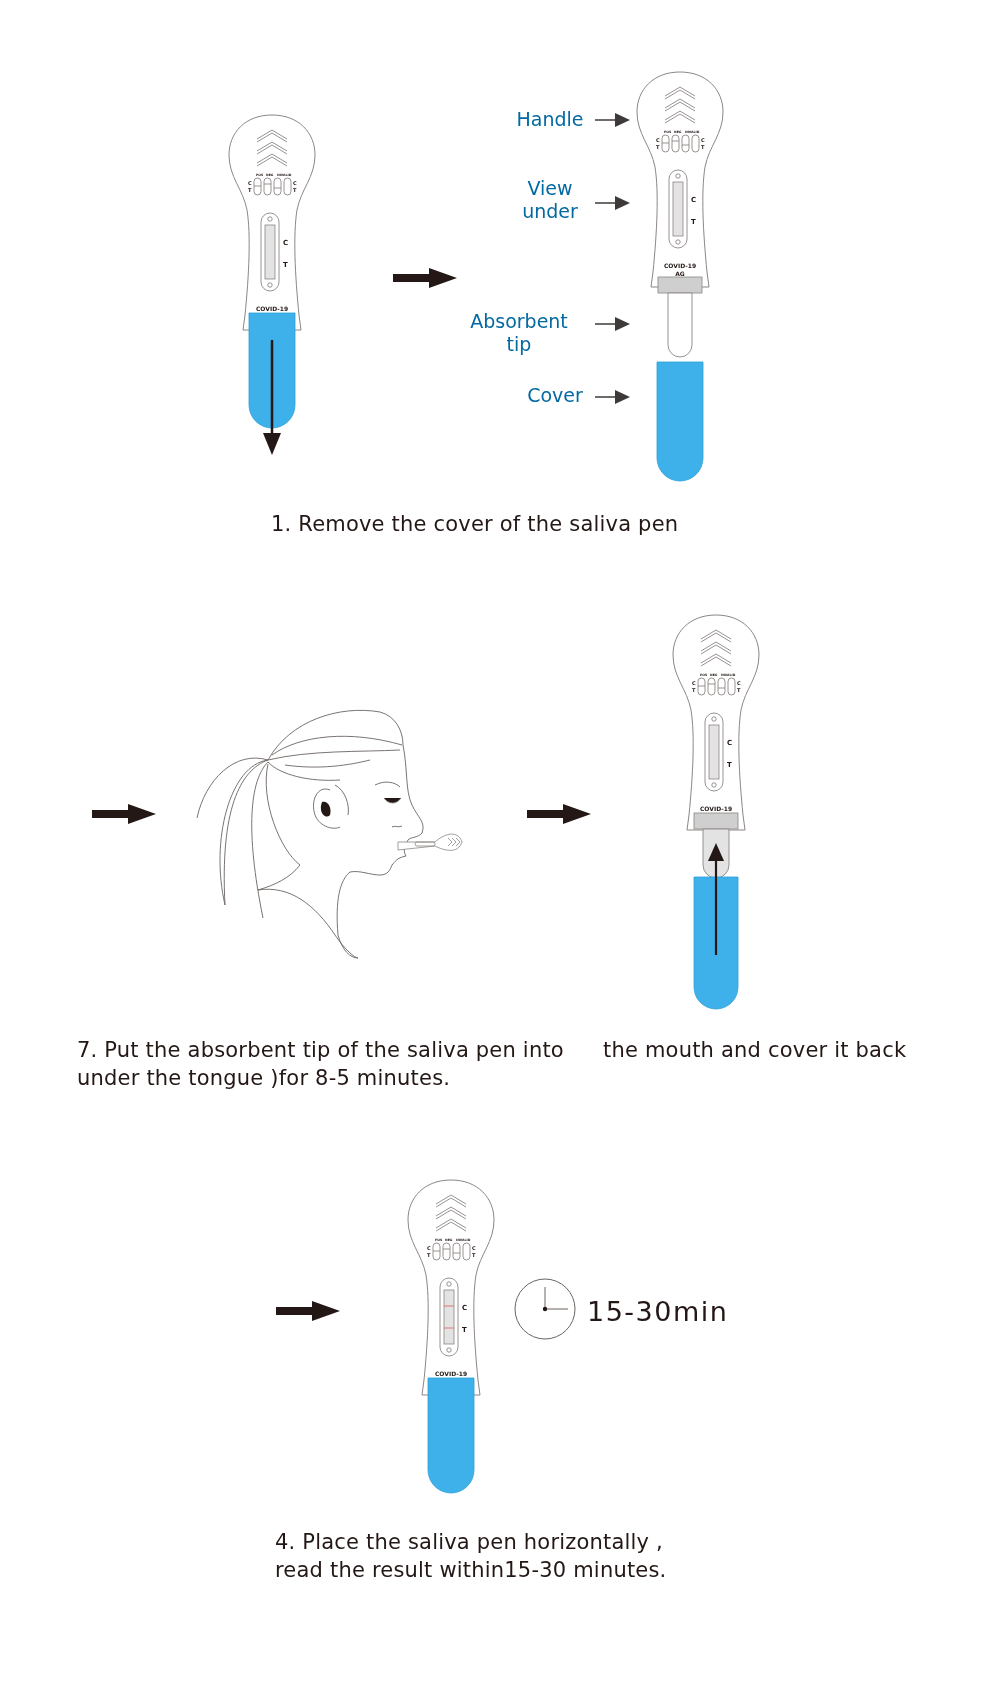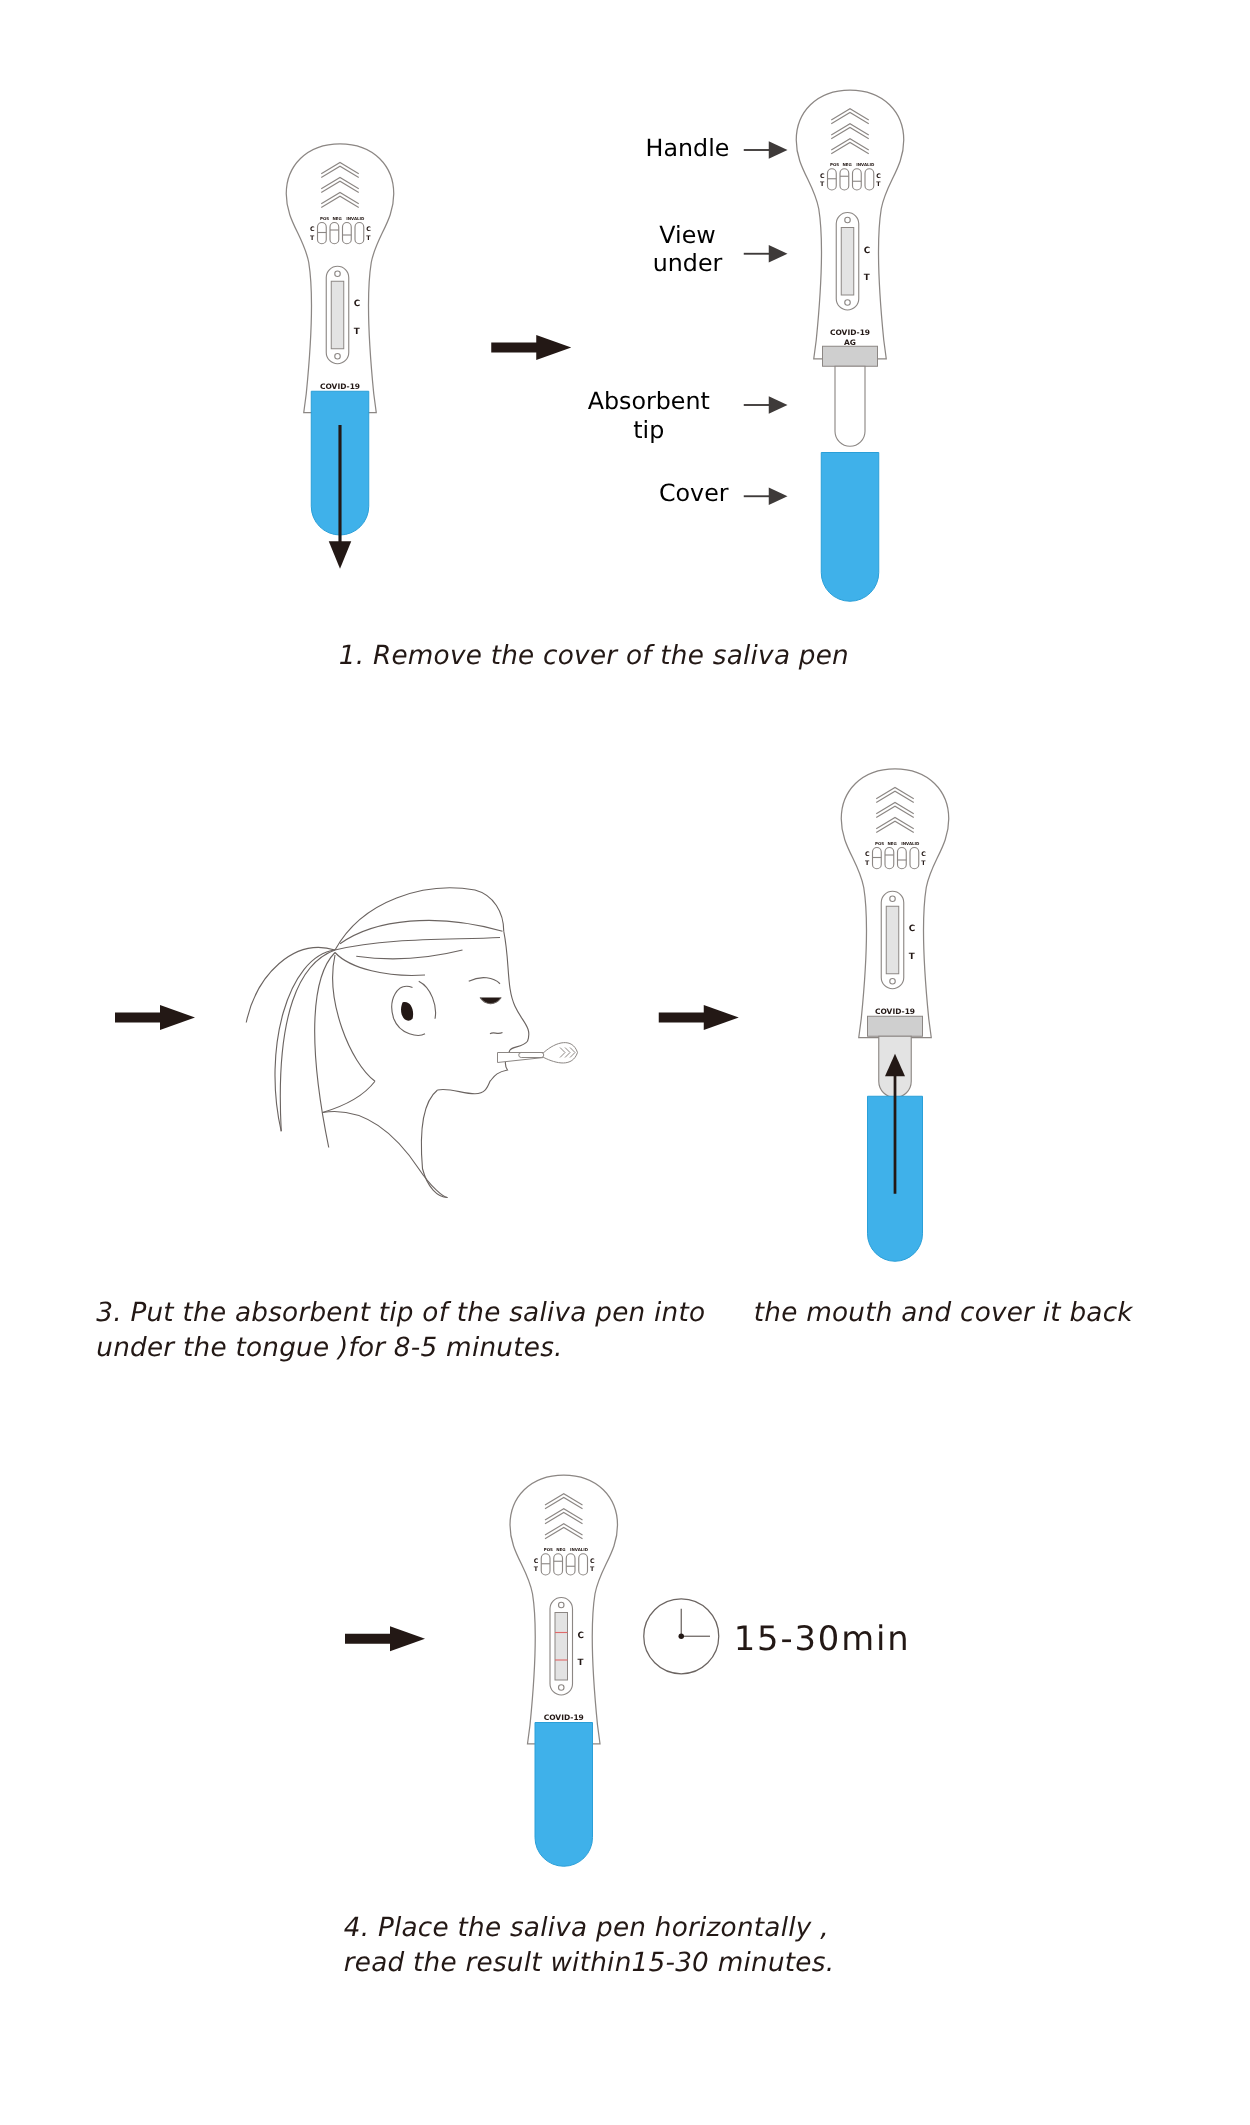--- a/index.html
+++ b/index.html
@@ -1,19 +1,19 @@
 <!DOCTYPE html>
 <html><head>
 <meta charset="utf-8">
 <style>
   html, body { margin: 0; padding: 0; background: #ffffff; }
   body { width: 1000px; height: 1700px; position: relative; overflow: hidden;
          font-family: "DejaVu Sans", "Liberation Sans", sans-serif; color: #231815; }
-  .caption { position: absolute; font-size: 21px; line-height: 28px; letter-spacing: 0.2px; color: #231815; white-space: nowrap; font-style: italic; }
-  .label { position: absolute; font-size: 19px; line-height: 23px; color: #000000; text-align: center; white-space: nowrap; }
+  .caption { position: absolute; font-size: 21px; line-height: 28px; letter-spacing: 0.2px; color: #231815; white-space: nowrap; }
+  .label { position: absolute; font-size: 19px; line-height: 23px; color: #0369a1; text-align: center; white-space: nowrap; }
   .timer-text { position: absolute; font-size: 27px; letter-spacing: 1.5px; color: #231815; }
   svg { position: absolute; overflow: visible; }
   .pen-outline { fill: #ffffff; stroke: #8c8784; stroke-width: 1; }
   .pen-line { fill: none; stroke: #8c8784; stroke-width: 0.9; }
   .pen-txt { font-family: "DejaVu Sans", sans-serif; font-weight: bold; fill: #231815; }
 </style>
 </head>
 <body>
 
 <svg width="0" height="0" style="position:absolute">
@@ -154,21 +154,21 @@
       <path d="M266 148 L 270 152 L 266 156"></path>
     </g>
   </svg>
 
   <svg style="left:527px;top:804px" width="64" height="20">
     <rect x="0" y="6" width="38" height="8" fill="#231815"></rect>
     <path d="M36 0 L64 10 L36 20 Z" fill="#231815"></path>
   </svg>
 
   <div class="caption" style="left:77px;top:1036px">
-    <div>3. Put the absorbent tip of the saliva pen into</div>
+    <div>7. Put the absorbent tip of the saliva pen into</div>
     <div>under the tongue )for 8-5 minutes.</div>
   </div>
 </section>
 
 <section>
   <svg style="left:671px;top:615px" width="90" height="400" viewBox="0 0 90 400">
     <use href="#pen-body"></use>
     <rect x="23" y="198" width="44" height="16" fill="#cfcfcf" stroke="#8c8784" stroke-width="0.8"></rect>
     <path d="M32 214 L58 214 L58 250 A13 13 0 0 1 32 250 Z" fill="#e3e3e3" stroke="#8c8784" stroke-width="0.9"></path>
     <path d="M23 262 L67 262 L67 372 A22 22 0 0 1 23 372 Z" fill="#3fb1ea" stroke="#2a9fd8" stroke-width="0.8"></path>

